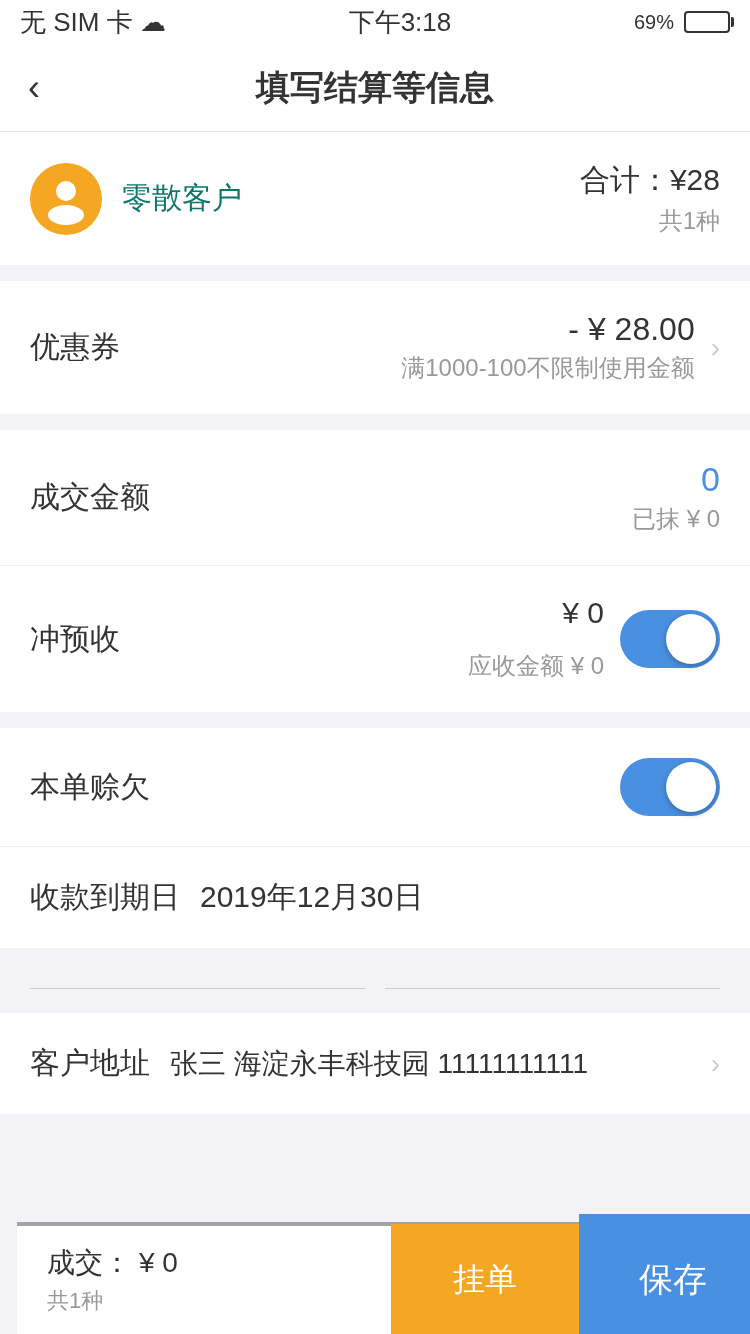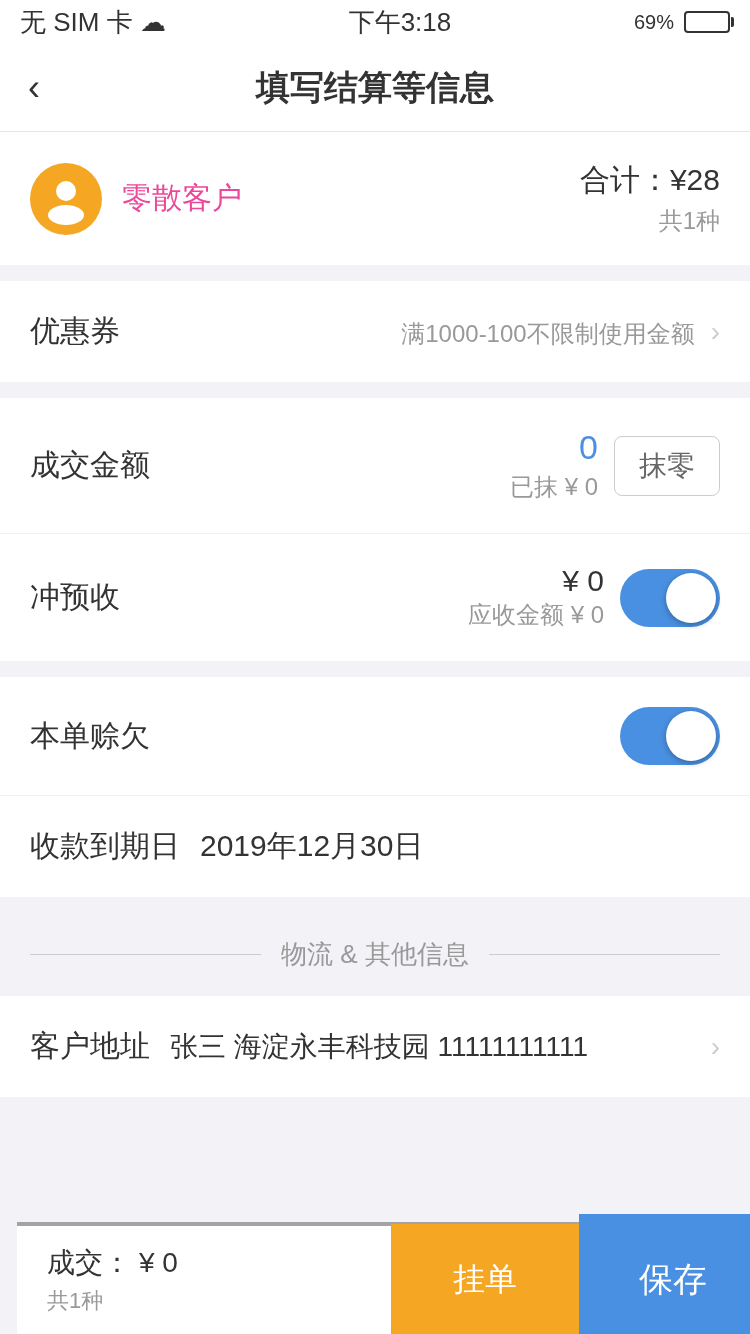--- a/index.html
+++ b/index.html
@@ -123,21 +123,21 @@
       align-items: center;
       justify-content: center;
       overflow: hidden;
     }
     .customer-avatar svg {
       width: 52px;
       height: 52px;
     }
     .customer-name {
       font-size: 30px;
-      color: #ec4899;
+      color: #0f766e;
       font-weight: 500;
     }
     .customer-right {
       text-align: right;
     }
     .total-amount {
       font-size: 30px;
       color: #333;
       font-weight: 500;
     }
@@ -210,21 +210,21 @@
 
     
     .advance-amount {
       font-size: 30px;
       color: #333;
       font-weight: 500;
     }
     .advance-receivable {
       font-size: 24px;
       color: #999;
-      margin-top: 1px;
+      margin-top: 20px;
     }
 
     
     .toggle {
       width: 100px;
       height: 58px;
       border-radius: 29px;
       background: #4a90e2;
       position: relative;
       cursor: pointer;
@@ -417,37 +417,37 @@
       <div class="total-amount">合计：¥28</div>
       <div class="total-count">共1种</div>
     </div>
   </div>
 
   <div class="card">
     <div class="row-item">
       <span class="row-label">优惠券</span>
       <div class="row-right">
         <div class="row-value">
+          <div class="coupon-amount">- ¥ 28.00</div>
           <div class="coupon-desc">满1000-100不限制使用金额</div>
         </div>
         <span class="chevron">›</span>
       </div>
     </div>
   </div>
 
   <div class="card">
 
     <div class="row-item">
       <span class="row-label">成交金额</span>
       <div class="row-right">
         <div class="row-value">
           <div class="transaction-value">0</div>
           <div class="already-rounded">已抹  ¥ 0</div>
         </div>
-        <button class="round-zero-btn">抹零</button>
       </div>
     </div>
 
     <div class="row-item">
       <span class="row-label">冲预收</span>
       <div class="row-right">
         <div class="row-value">
           <div class="advance-amount">¥ 0</div>
           <div class="advance-receivable">应收金额 ¥ 0</div>
         </div>
@@ -466,21 +466,20 @@
       </div>
     </div>
     <div class="due-date-row">
       <span class="due-date-label">收款到期日</span>
       <span class="due-date-value">2019年12月30日</span>
     </div>
   </div>
 
   <div class="logistics-header">
     <div class="logistics-line"></div>
-    <span class="logistics-title">物流 &amp; 其他信息</span>
     <div class="logistics-line"></div>
   </div>
 
   <div class="card">
     <div class="address-row">
       <span class="address-label">客户地址</span>
       <span class="address-value">张三 海淀永丰科技园 11111111111</span>
       <span class="chevron">›</span>
     </div>
   </div>

